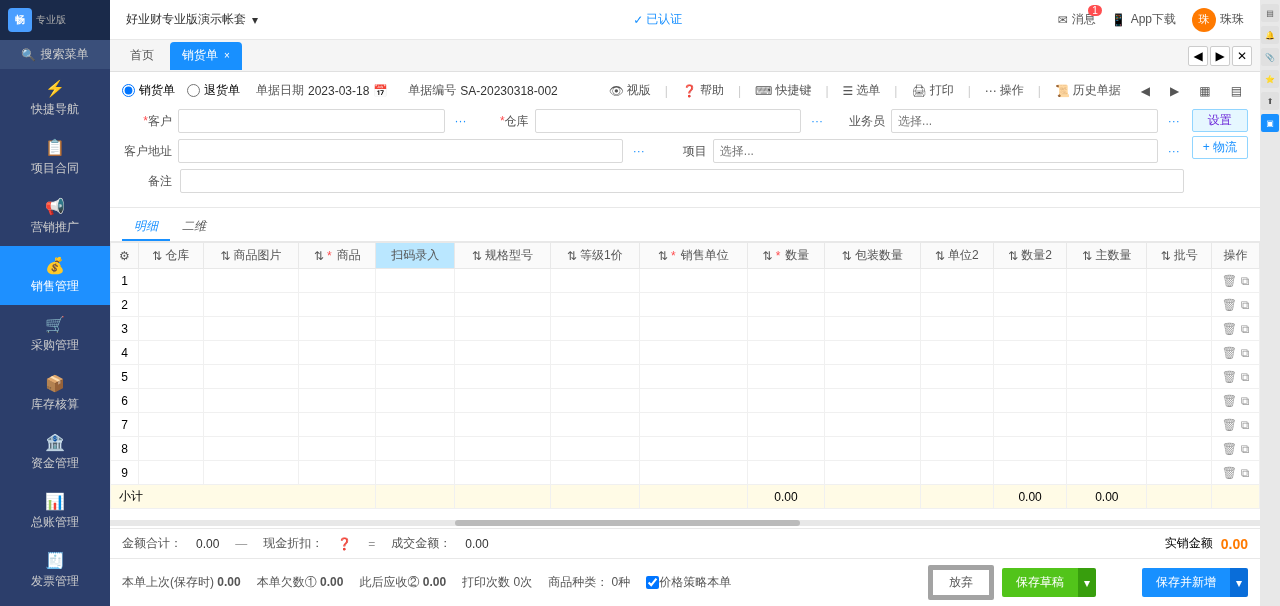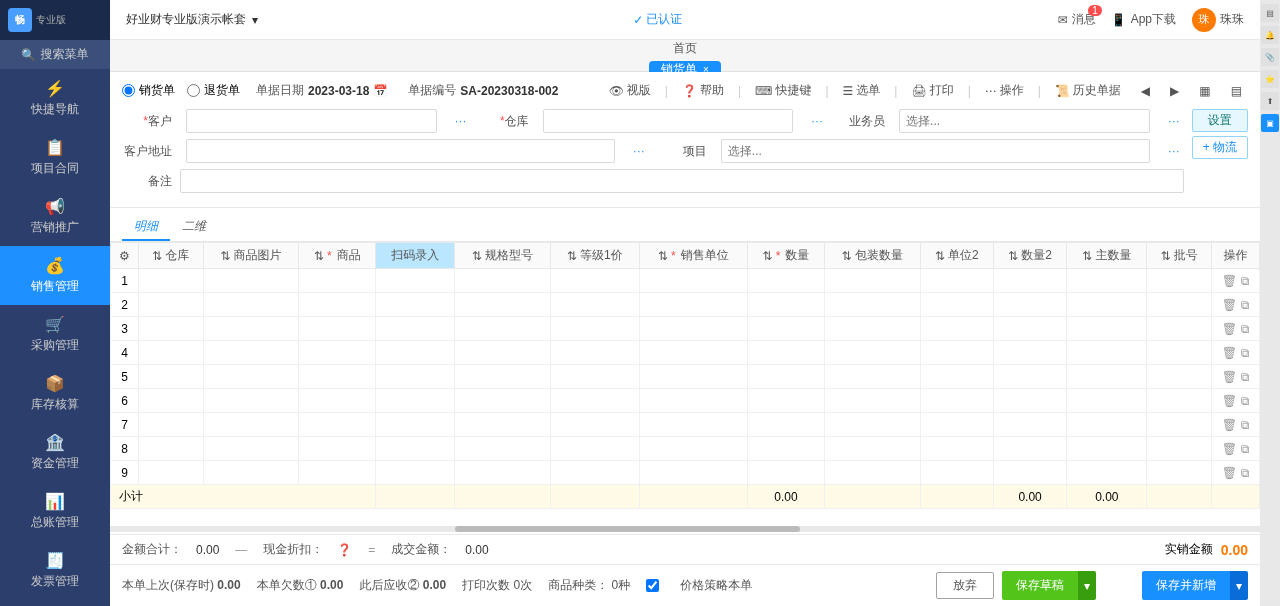--- a/index.html
+++ b/index.html
@@ -20,47 +20,47 @@
     
     .top-header { background: #fff; height: 40px; display: flex; align-items: center; justify-content: space-between; padding: 0 16px; border-bottom: 1px solid #e8e8e8; }
     .company-select { display: flex; align-items: center; gap: 6px; cursor: pointer; color: #333; }
     .cert-badge { display: flex; align-items: center; gap: 3px; color: #1890ff; }
     .top-right { display: flex; align-items: center; gap: 16px; }
     .top-right-item { display: flex; align-items: center; gap: 4px; cursor: pointer; color: #555; position: relative; }
     .msg-badge { background: #ff4d4f; color: #fff; border-radius: 10px; padding: 0 4px; font-size: 10px; position: absolute; top: -6px; right: -6px; }
     .avatar { width: 24px; height: 24px; border-radius: 50%; background: #ff7a00; color: #fff; display: flex; align-items: center; justify-content: center; font-size: 11px; }
     
     
-    .tab-bar { background: #f5f5f5; height: 32px; display: flex; align-items: center; padding: 0 8px; gap: 4px; border-bottom: 1px solid #e0e0e0; flex-direction: column; }
+    .tab-bar { background: #f5f5f5; height: 32px; display: flex; align-items: center; padding: 0 8px; gap: 4px; border-bottom: 1px solid #e0e0e0; }
     .tab-item { padding: 0 12px; height: 28px; display: flex; align-items: center; gap: 6px; border-radius: 4px 4px 0 0; cursor: pointer; color: #555; font-size: 12px; }
     .tab-item.home { background: transparent; color: #555; }
     .tab-item.active { background: #1890ff; color: #fff; }
     .tab-close { font-size: 10px; cursor: pointer; }
     .tab-nav { display: flex; align-items: center; gap: 2px; margin-left: auto; }
     .tab-nav-btn { width: 20px; height: 20px; border: 1px solid #ccc; background: #fff; cursor: pointer; display: flex; align-items: center; justify-content: center; border-radius: 2px; }
     
     
     .form-area { background: #fff; padding: 8px 12px; border-bottom: 1px solid #e8e8e8; }
     .form-type-row { display: flex; align-items: center; gap: 16px; margin-bottom: 8px; }
     .radio-group { display: flex; align-items: center; gap: 12px; }
     .radio-label { display: flex; align-items: center; gap: 4px; cursor: pointer; }
     .meta-row { display: flex; align-items: center; gap: 20px; }
     .meta-item { display: flex; align-items: center; gap: 4px; color: #555; }
-    .meta-value { color: #333; font-weight: 700; }
+    .meta-value { color: #333; font-weight: 400; }
     .toolbar { display: flex; align-items: center; gap: 8px; margin-left: auto; }
     .toolbar-btn { display: flex; align-items: center; gap: 3px; color: #555; cursor: pointer; padding: 2px 6px; border-radius: 2px; }
     
     .form-row { display: flex; align-items: center; gap: 8px; margin-bottom: 6px; }
-    .form-field { display: flex; align-items: center; gap: 14px; flex: 1; }
+    .form-field { display: flex; align-items: center; gap: 6px; flex: 1; }
     .form-label { color: #555; min-width: 50px; text-align: right; white-space: nowrap; }
     .required { color: #ff4d4f; }
     .form-input { border: 1px solid #d9d9d9; border-radius: 2px; padding: 3px 6px; flex: 1; min-width: 120px; height: 24px; color: #333; }
     .form-input-dots { color: #1890ff; cursor: pointer; padding: 0 4px; }
     .form-select { border: 1px solid #d9d9d9; border-radius: 2px; padding: 3px 6px; flex: 1; height: 24px; color: #333; background: #fff; }
-    .btn-set { background: #e6f7ff; color: #0f766e; border: 1px solid #91d5ff; border-radius: 2px; padding: 2px 10px; cursor: pointer; }
+    .btn-set { background: #e6f7ff; color: #6d28d9; border: 1px solid #91d5ff; border-radius: 2px; padding: 2px 10px; cursor: pointer; }
     .btn-add { background: #fff; color: #1890ff; border: 1px solid #91d5ff; border-radius: 2px; padding: 2px 10px; cursor: pointer; }
     .right-buttons { display: flex; flex-direction: column; gap: 4px; margin-left: auto; }
     
     
     .table-area { flex: 1; display: flex; flex-direction: column; background: #fff; overflow: hidden; }
     .table-tabs { display: flex; align-items: center; padding: 6px 12px 0; border-bottom: 1px solid #e8e8e8; }
     .table-tab { padding: 4px 12px; cursor: pointer; color: #555; border-bottom: 2px solid transparent; font-style: italic; }
     .table-tab.active { color: #1890ff; border-bottom: 2px solid #1890ff; font-weight: 500; }
     
     .data-table { width: 100%; border-collapse: collapse; flex: 1; }
@@ -78,35 +78,35 @@
     
     .bottom-bar { background: #fff; border-top: 1px solid #e8e8e8; padding: 6px 12px; display: flex; align-items: center; gap: 16px; }
     .bottom-sum { display: flex; align-items: center; gap: 14px; color: #555; }
     .bottom-sum-val { color: #333; font-weight: 500; }
     .bottom-dash { color: #999; }
     
     
     .footer { background: #fff; border-top: 1px solid #e8e8e8; padding: 6px 12px; display: flex; align-items: center; justify-content: space-between; }
     .footer-left { display: flex; align-items: center; gap: 16px; color: #555; }
     .footer-right { display: flex; align-items: center; gap: 8px; }
-    .btn-abandon { border: 1px solid #a3a3a3; background: #fff; border-radius: 2px; padding: 4px 16px; cursor: pointer; color: #555; }
+    .btn-abandon { border: 5px solid #a3a3a3; background: #fff; border-radius: 2px; padding: 4px 16px; cursor: pointer; color: #555; }
     .btn-save-draft { background: #52c41a; color: #fff; border: none; border-radius: 2px 0 0 2px; padding: 6px 14px; cursor: pointer; }
     .btn-save-draft-arrow { background: #389e0d; color: #fff; border: none; border-radius: 0 2px 2px 0; padding: 6px 6px; cursor: pointer; }
     .btn-save-new { background: #1890ff; color: #fff; border: none; border-radius: 2px 0 0 2px; padding: 6px 14px; cursor: pointer; margin-left: 38px; }
     .btn-save-new-arrow { background: #096dd9; color: #fff; border: none; border-radius: 0 2px 2px 0; padding: 6px 6px; cursor: pointer; }
     .btn-group { display: flex; }
     
     
     .right-panel { width: 20px; background: #e8e8e8; display: flex; flex-direction: column; align-items: center; padding: 4px 0; gap: 2px; }
     .right-panel-icon { width: 18px; height: 18px; background: #1890ff; border-radius: 2px; display: flex; align-items: center; justify-content: center; cursor: pointer; color: #fff; font-size: 10px; margin-bottom: 2px; }
     
     .scrollbar-h { height: 6px; background: #e8e8e8; margin: 2px 0; position: relative; }
     .scrollbar-thumb { position: absolute; top: 0; left: 30%; width: 30%; height: 100%; background: #bbb; border-radius: 3px; }
 
-    .check-item { display: flex; align-items: center; gap: 21px; }
+    .check-item { display: flex; align-items: center; gap: 0; }
     .check-item input[type=checkbox] { margin: 0; }
   </style>
 </head>
 <body>
 
 <div class="sidebar">
   <div class="sidebar-logo">
     <div class="sidebar-logo-icon">畅</div>
     <span style="font-size:10px;color:#aaa;">专业版</span>
   </div>

